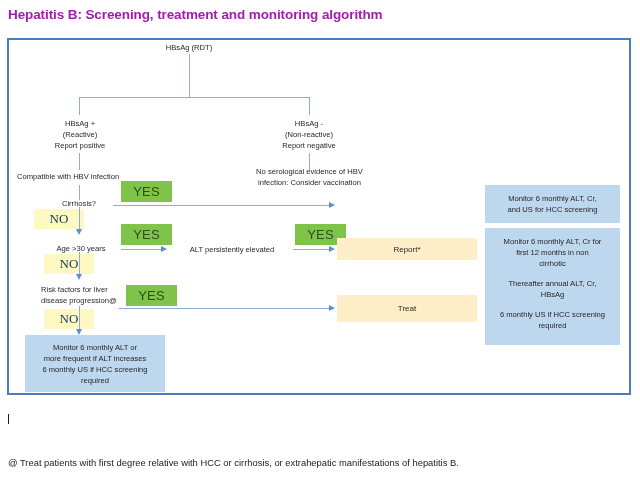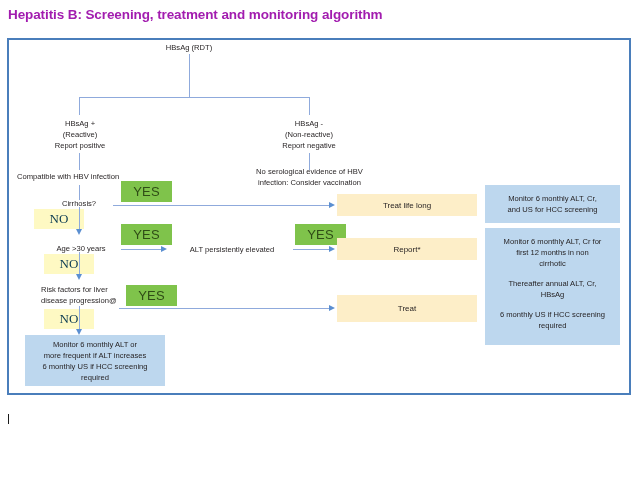--- a/index.html
+++ b/index.html
@@ -216,28 +216,27 @@
 
     <div class="node left" style="left:32px; top:244px; width:120px;">Risk factors for liver
 disease progression@</div>
     <div class="chip chip-yes" style="left:117px; top:245px;">YES</div>
     <div class="arrow-line" style="left:110px; top:268px; width:210px;"></div>
     <div class="arrow-head-right" style="left:320px; top:265px;"></div>
     <div class="chip chip-no" style="left:35px; top:269px;">NO</div>
     <div class="vline" style="left:70px; top:266px; height:25px;"></div>
     <div class="arrow-head-down" style="left:67px; top:289px;"></div>
 
-    <div class="monitor-box" style="left:16px; top:295px; width:140px; height:51px;">
+    <div class="monitor-box" style="left:16px; top:295px; width:140px; height:57px;">
       <div class="para">Monitor 6 monthly ALT or
 more frequent if ALT increases
 6 monthly US if HCC screening
 required</div>
     </div>
 
-    <div class="treat-box" style="left:328px; top:154px; width:140px; height:22px;">Treat life long</div>
     <div class="treat-box" style="left:328px; top:198px; width:140px; height:22px;">Report*</div>
     <div class="treat-box" style="left:328px; top:255px; width:140px; height:27px;">Treat</div>
 
     <div class="monitor-box" style="left:476px; top:145px; width:135px; height:38px;">
       <div class="para">Monitor 6 monthly ALT, Cr,
 and US for HCC screening</div>
     </div>
 
     <div class="monitor-box" style="left:476px; top:188px; width:135px; height:117px; justify-content:flex-start; padding-top:8px;">
       <div class="para">Monitor 6 monthly ALT, Cr for
@@ -245,14 +244,15 @@
 cirrhotic</div>
       <div class="para">Thereafter annual ALT, Cr,
 HBsAg</div>
       <div class="para">6 monthly US if HCC screening
 required</div>
     </div>
 
   </div>
 
   <div class="footnote" id="footnote-star"><span class="caret"></span></div>
+  <div class="footnote" id="footnote-at">@ Treat patients with first degree relative with HCC or cirrhosis, or extrahepatic manifestations of hepatitis B.</div>
 
 </div>
 
 </body></html>

